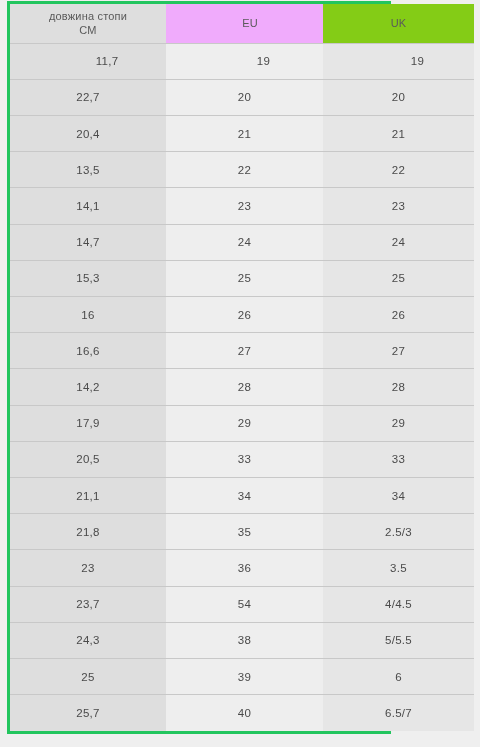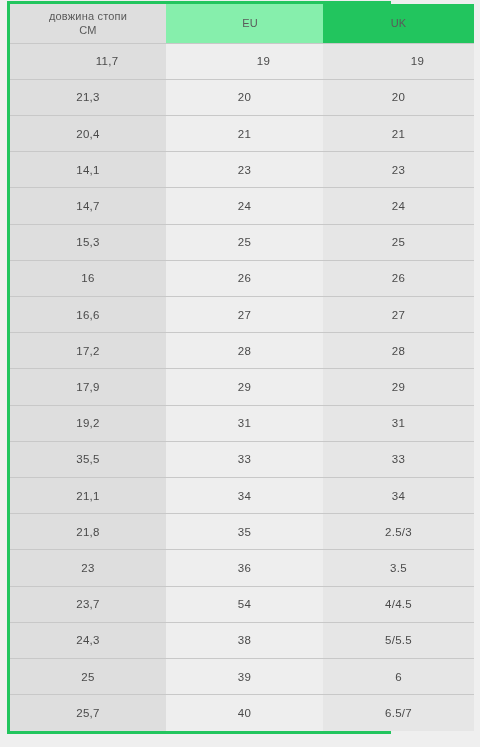--- a/index.html
+++ b/index.html
@@ -44,22 +44,22 @@
     color: #5a5a5a;
     text-align: center;
     vertical-align: middle;
     padding: 0;
     border-bottom: 1px solid #c8c8c8;
     line-height: 1.32;
     letter-spacing: 0.2px;
   }
 
   thead th.h-cm { background: #dedede; }
-  thead th.h-eu { background: #86efac; padding-left: 11px; }
-  thead th.h-uk { background: #22c55e; }
+  thead th.h-eu { background: #f0abfc; padding-left: 11px; }
+  thead th.h-uk { background: #84cc16; }
 
   tbody tr { height: 32.4px; }
 
   tbody td {
     font-size: 11.5px;
     color: #4a4a4a;
     text-align: center;
     vertical-align: middle;
     padding: 0;
     border-top: 1px solid #c8c8c8;
@@ -95,28 +95,33 @@
         <th class="h-uk">UK</th>
       </tr>
     </thead>
     <tbody id="chart-body">
         <tr>
           <td class="c-cm">11,7</td>
           <td class="c-eu">19</td>
           <td class="c-uk">19</td>
         </tr>
         <tr>
-          <td class="c-cm">21,3</td>
+          <td class="c-cm">22,7</td>
           <td class="c-eu">20</td>
           <td class="c-uk">20</td>
         </tr>
         <tr>
           <td class="c-cm">20,4</td>
           <td class="c-eu">21</td>
           <td class="c-uk">21</td>
+        </tr>
+        <tr>
+          <td class="c-cm">13,5</td>
+          <td class="c-eu">22</td>
+          <td class="c-uk">22</td>
         </tr>
         <tr>
           <td class="c-cm">14,1</td>
           <td class="c-eu">23</td>
           <td class="c-uk">23</td>
         </tr>
         <tr>
           <td class="c-cm">14,7</td>
           <td class="c-eu">24</td>
           <td class="c-uk">24</td>
@@ -130,36 +135,31 @@
           <td class="c-cm">16</td>
           <td class="c-eu">26</td>
           <td class="c-uk">26</td>
         </tr>
         <tr>
           <td class="c-cm">16,6</td>
           <td class="c-eu">27</td>
           <td class="c-uk">27</td>
         </tr>
         <tr>
-          <td class="c-cm">17,2</td>
+          <td class="c-cm">14,2</td>
           <td class="c-eu">28</td>
           <td class="c-uk">28</td>
         </tr>
         <tr>
           <td class="c-cm">17,9</td>
           <td class="c-eu">29</td>
           <td class="c-uk">29</td>
         </tr>
         <tr>
-          <td class="c-cm">19,2</td>
-          <td class="c-eu">31</td>
-          <td class="c-uk">31</td>
-        </tr>
-        <tr>
-          <td class="c-cm">35,5</td>
+          <td class="c-cm">20,5</td>
           <td class="c-eu">33</td>
           <td class="c-uk">33</td>
         </tr>
         <tr>
           <td class="c-cm">21,1</td>
           <td class="c-eu">34</td>
           <td class="c-uk">34</td>
         </tr>
         <tr>
           <td class="c-cm">21,8</td>

